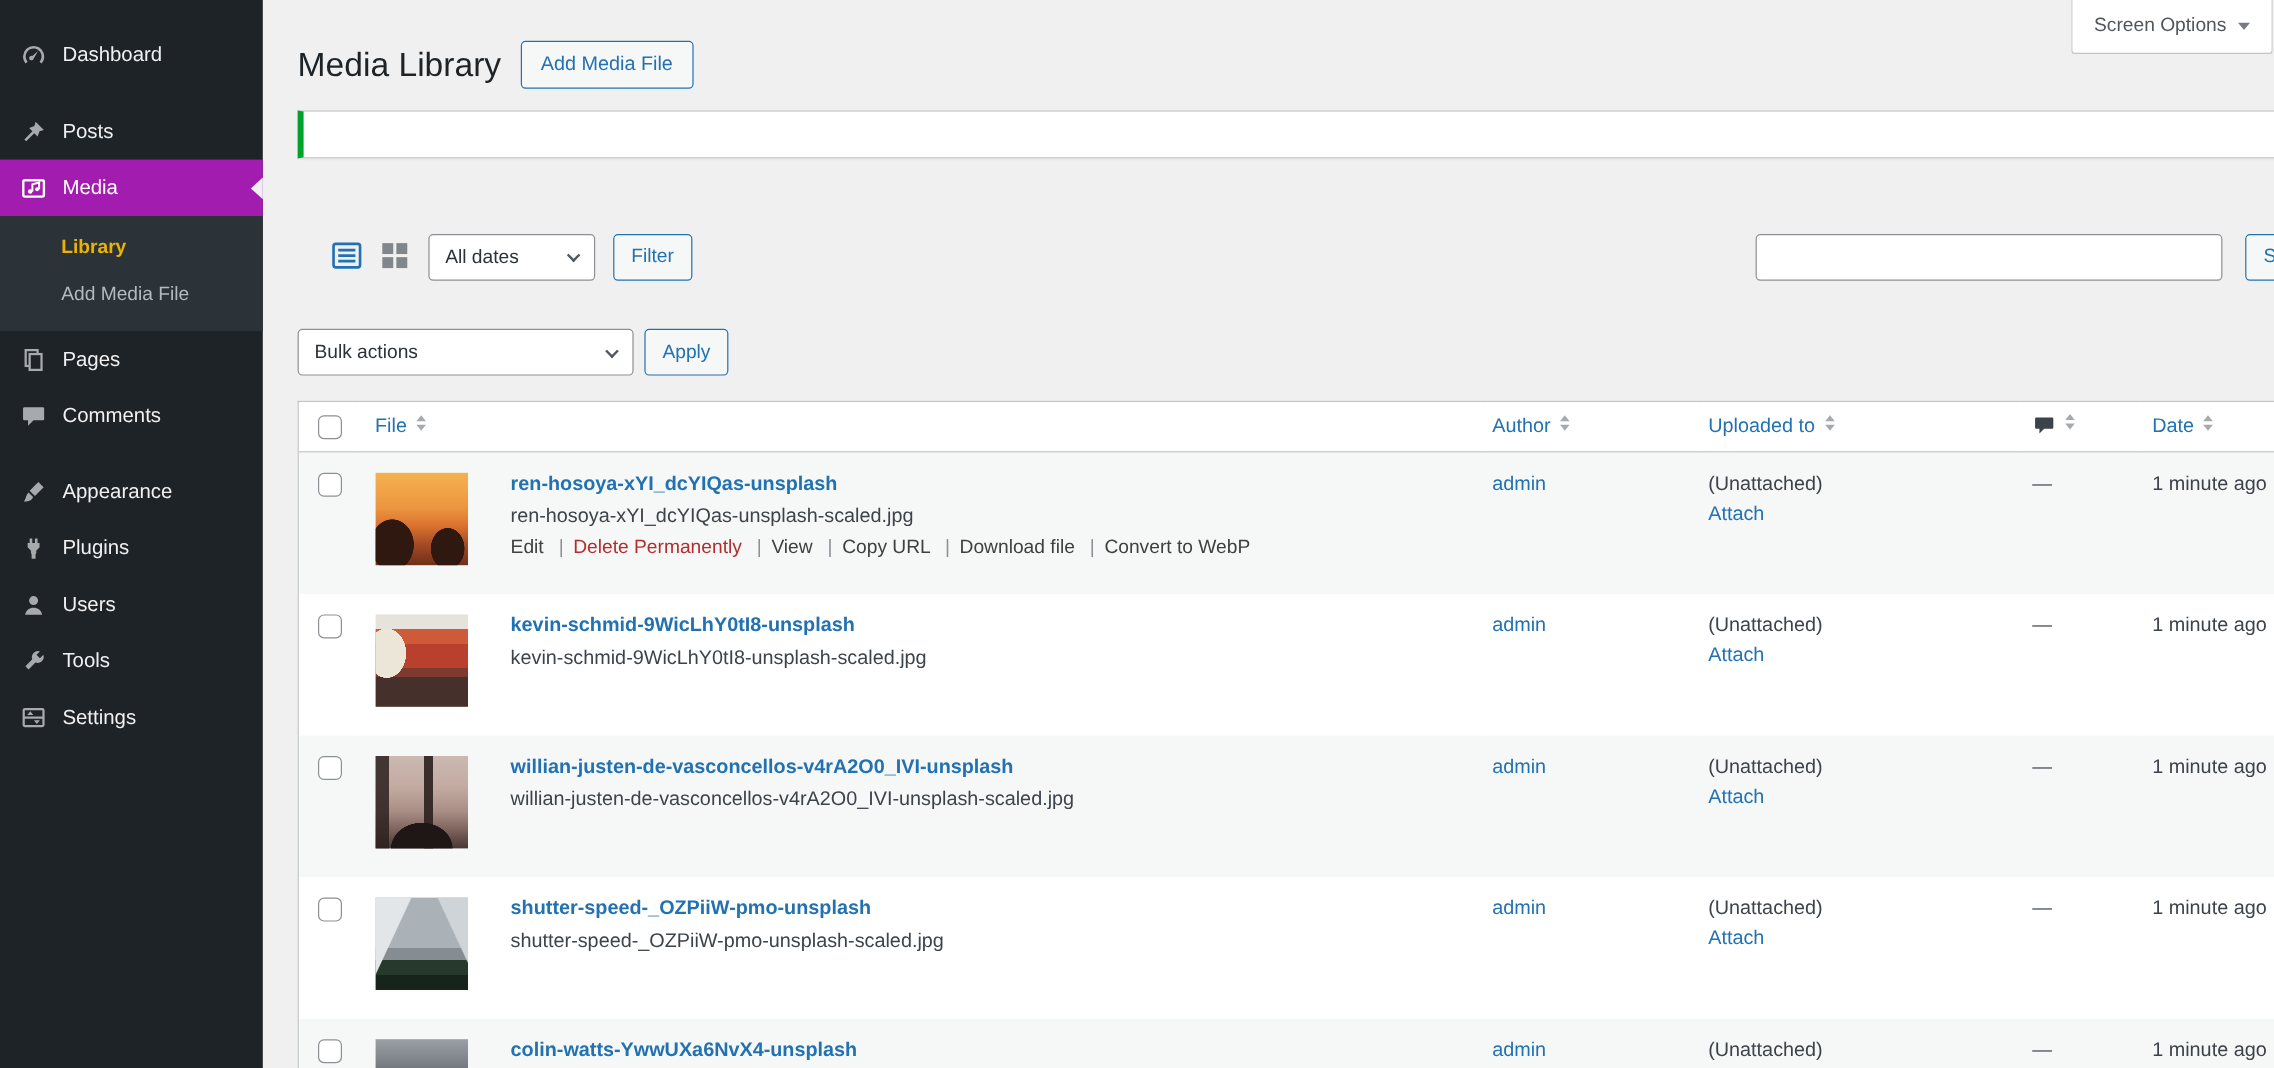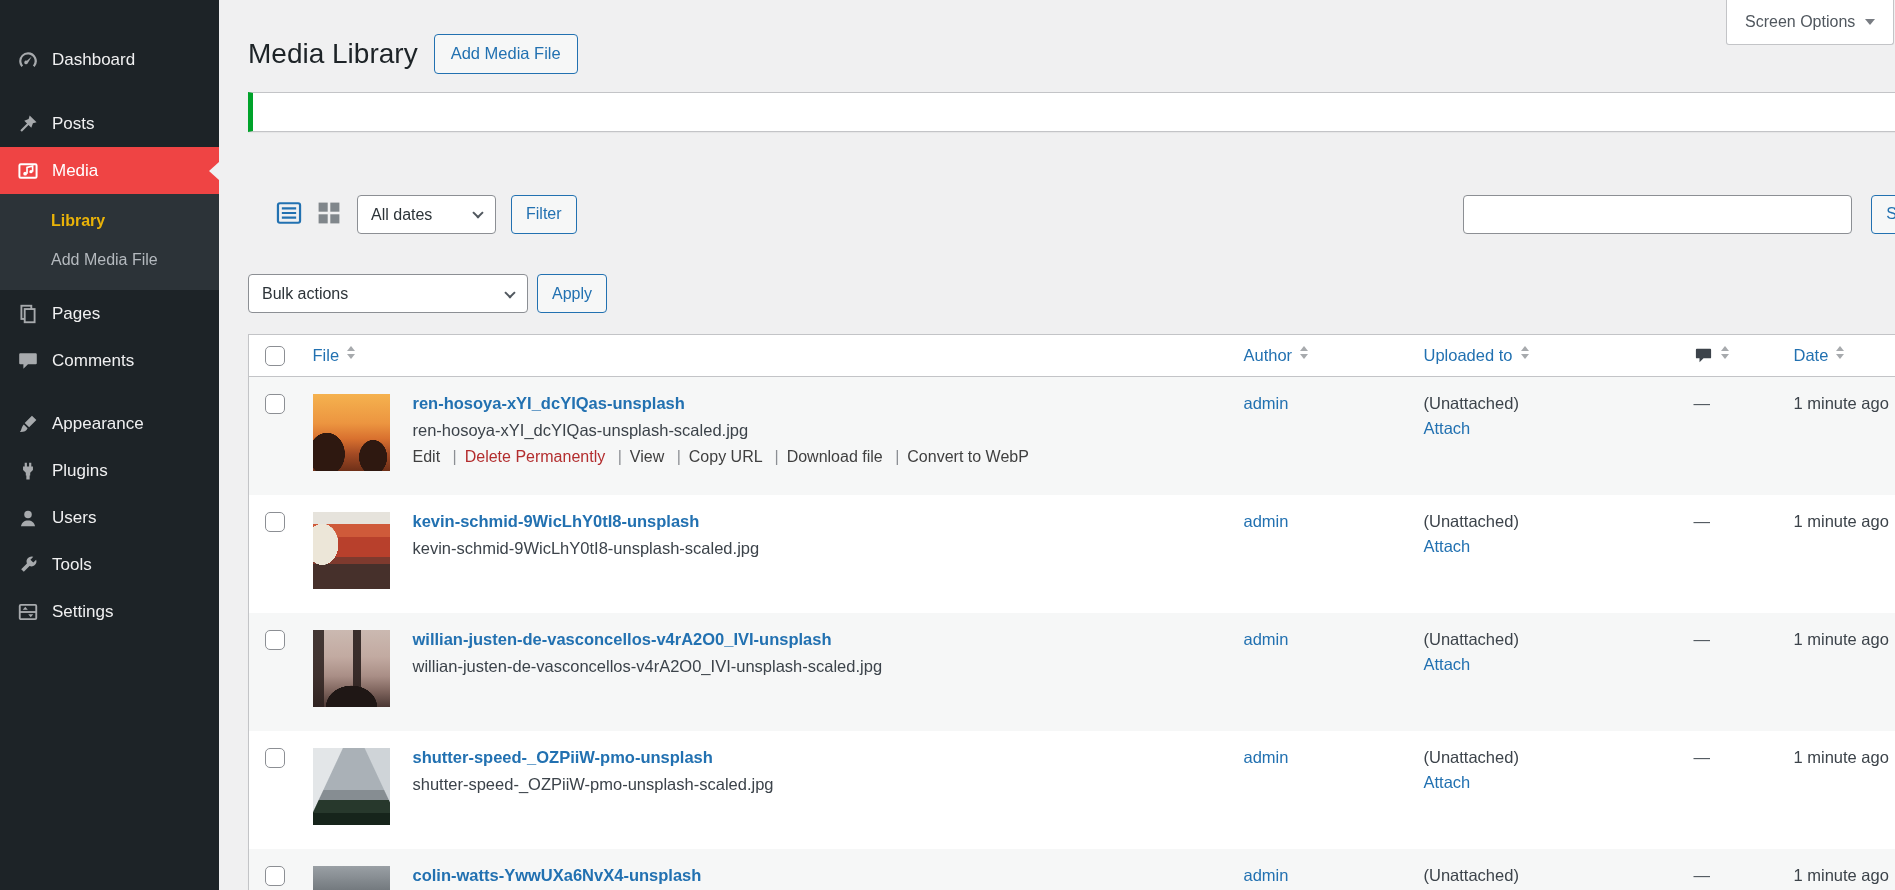--- a/index.html
+++ b/index.html
@@ -2,25 +2,25 @@
 <html><head>
 <meta charset="utf-8">
 <style>
   *{box-sizing:border-box;margin:0;padding:0}
   html,body{width:1895px;height:890px}
   body{position:relative;overflow:hidden;background:#f0f0f1;
        font-family:"Liberation Sans","DejaVu Sans",sans-serif;font-size:16px;color:#3c434a}
 
   
   .sidebar{position:absolute;left:0;top:0;width:219px;height:890px;background:#1d2327;z-index:5}
-  .menu{list-style:none;padding-top:36px}
+  .menu{list-style:none;padding-top:22px}
   .menu-item{height:47px;display:flex;align-items:center;gap:13px;padding-left:17px;
              color:#f0f0f1;font-size:17px;cursor:pointer;position:relative;white-space:nowrap}
   .menu-item .icon{width:22px;height:22px;color:#a7aaad;flex:none;display:flex}
-  .menu-item.active{background:#ef4444;color:#fff}
+  .menu-item.active{background:#a21caf;color:#fff}
   .menu-item.active .icon{color:#fff}
   .menu-item.active::after{content:"";position:absolute;right:0;top:50%;transform:translateY(-50%);
              border:9px solid transparent;border-right:10px solid #f0f0f1}
   .menu-sep{height:17px}
   .menu-sep2{height:16px}
   .submenu{background:#2c3338;padding:7px 0 11px;list-style:none}
   .submenu-item{height:39px;display:flex;align-items:center;padding-left:51px;font-size:16px;
              color:#b4b9be;cursor:pointer;white-space:nowrap}
   .submenu-item.current{color:#eab308;font-weight:700}
 
@@ -77,21 +77,21 @@
   .tri-down{width:0;height:0;border-left:4.5px solid transparent;border-right:4.5px solid transparent;
              border-top:5.5px solid #a7aaad}
   tbody tr{height:118px}
   tbody tr:nth-child(odd){background:#f6f7f7}
   tbody th,tbody td{vertical-align:top;padding:17px 10px 10px;font-size:16.5px;color:#3c434a}
   .cb-cell{padding-left:16px !important}
   thead .cb-cell{vertical-align:middle;padding-top:0 !important}
   input.wp-cb{appearance:none;-webkit-appearance:none;width:20px;height:20px;margin:0;
              border:1.5px solid #8c8f94;border-radius:5px;background:#fff;cursor:pointer;display:block}
   .file-cell{padding-left:19px !important}
-  .file-flex{display:flex;gap:23px}
+  .file-flex{display:flex;gap:36px}
   .thumb{width:77px;height:77px;flex:none;cursor:pointer}
   .file-title{display:inline-block;color:#2271b1;font-weight:700;text-decoration:none;
              font-size:16.5px;cursor:pointer}
   .file-name{margin-top:8px;color:#3c434a}
   .row-actions{margin-top:8px;white-space:nowrap;font-size:16px}
   .row-actions a{color:#404040;text-decoration:none;cursor:pointer}
   .row-actions a.delete{color:#b32d2e}
   .row-actions a:not(:first-of-type)::before{content:"|";color:#8c8f94;margin:0 8px;display:inline-block}
   .link{color:#2271b1;text-decoration:none;cursor:pointer}
   .attach{display:inline-block;margin-top:6px}

